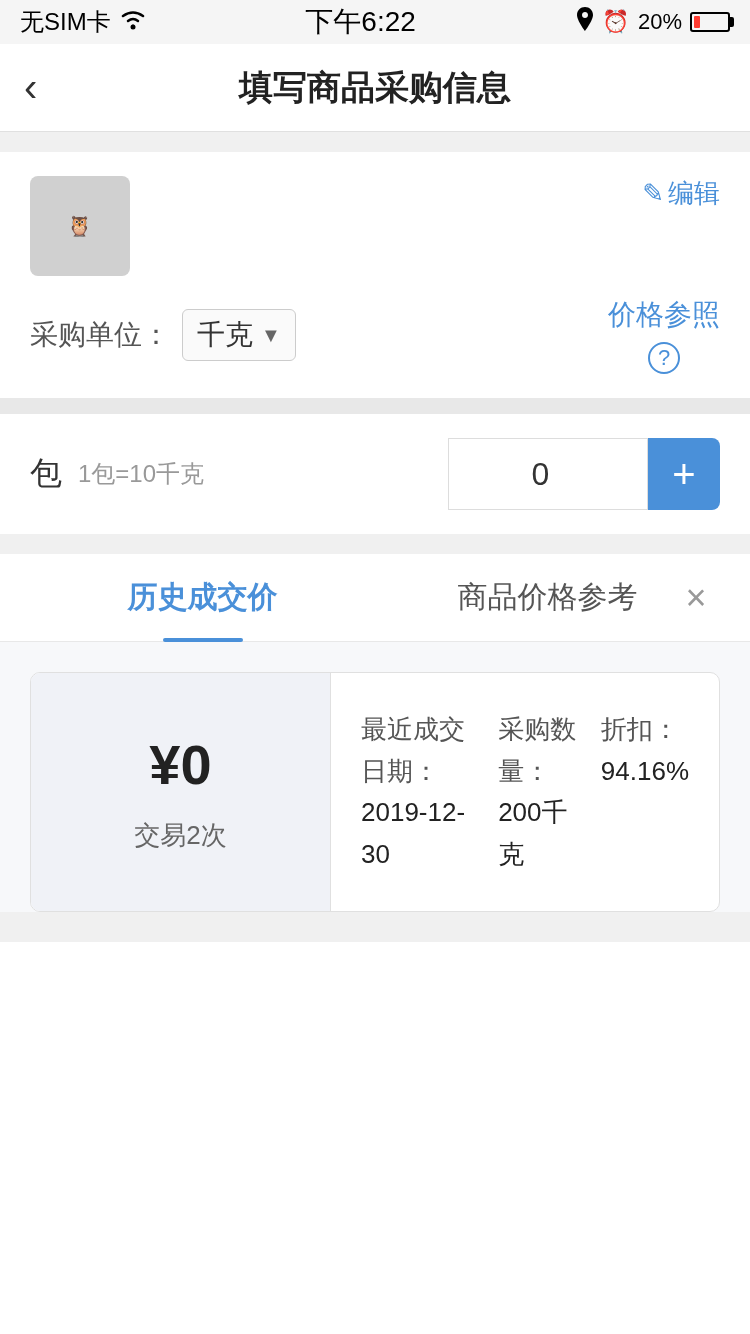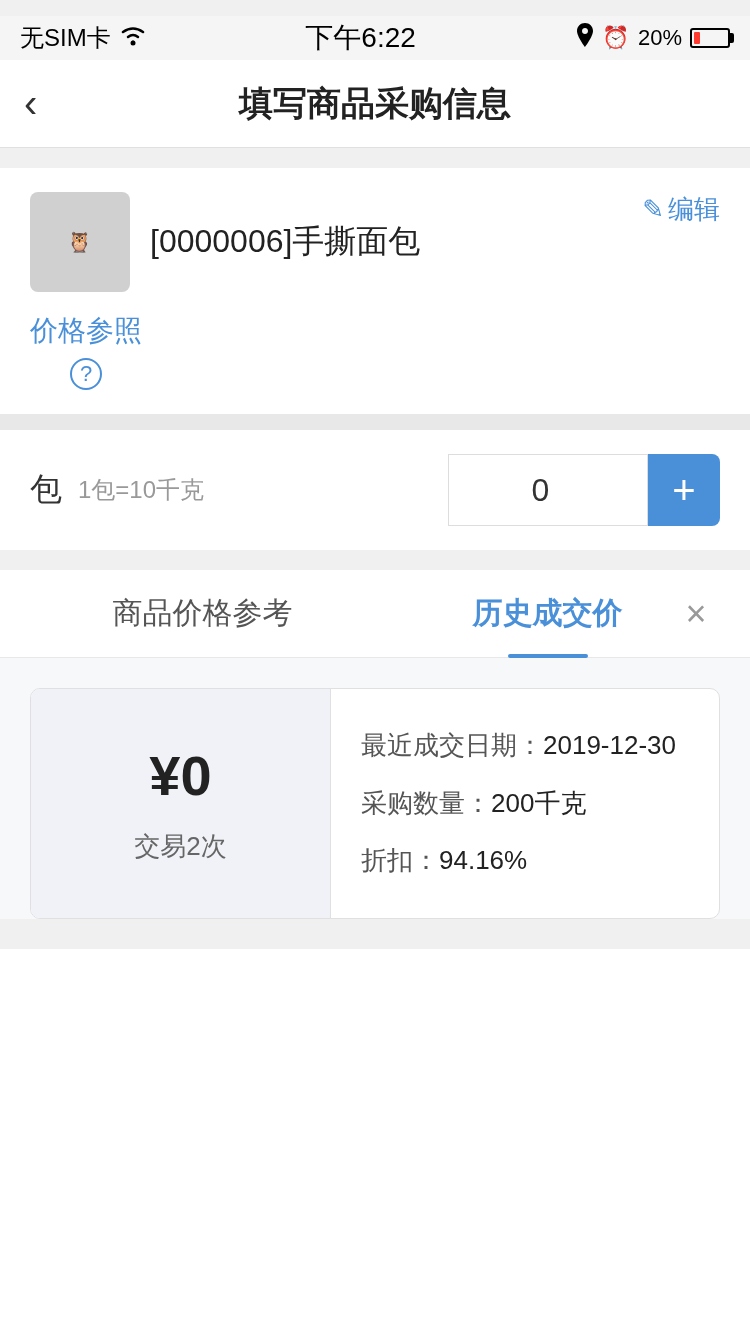--- a/index.html
+++ b/index.html
@@ -16,21 +16,20 @@
     .status-bar {
       width: 750px;
       height: 44px;
       background: #f5f5f5;
       display: flex;
       align-items: center;
       justify-content: space-between;
       padding: 0 20px;
       font-size: 24px;
       color: #000;
-      margin-top: 16px;
     }
     .status-left {
       display: flex;
       align-items: center;
       gap: 8px;
     }
     .status-center {
       font-size: 28px;
       font-weight: 500;
     }
@@ -331,21 +330,21 @@
     }
     .transaction-count {
       font-size: 26px;
       color: #666;
       margin-top: 21px;
     }
     .history-right {
       flex: 1;
       padding: 36px 30px;
       display: flex;
-      flex-direction: column;
+      flex-direction: row;
       gap: 16px;
     }
     .info-row {
       font-size: 26px;
       color: #333;
       line-height: 1.6;
     }
     .info-label {
       color: #555;
     }
@@ -396,28 +395,34 @@
   <div class="nav-back">‹</div>
   <div class="nav-title">填写商品采购信息</div>
 </div>
 
 <div class="product-card">
   <div class="product-header">
     <div class="product-left">
       <div class="product-thumb">
         <span>🦉</span>
       </div>
-      <span class="product-name">[0000006]手撕面包</span>
     </div>
     <div class="edit-btn">
       <span>✎</span>
       <span>编辑</span>
     </div>
   </div>
   <div class="product-unit-row">
+    <div style="display:flex;align-items:center;gap:12px">
+      <span class="unit-label">采购单位：</span>
+      <div class="unit-select">
+        <span>千克</span>
+        <span class="chevron-down">▼</span>
+      </div>
+    </div>
     <div class="price-ref">
       <span>价格参照</span>
       <div class="price-ref-icon">?</div>
     </div>
   </div>
 </div>
 
 <div class="divider"></div>
 
 <div class="quantity-row">
@@ -427,26 +432,26 @@
   </div>
   <div class="qty-input-group">
     <input class="qty-input" type="number" value="0" style="">
     <button class="qty-plus-btn">+</button>
   </div>
 </div>
 
 <div class="panel">
 
   <div class="tabs-row">
-    <div class="tab-item tab-inactive">
-      <span class="tab-label">商品价格参考</span>
-    </div>
     <div class="tab-item tab-active">
       <span class="tab-label">历史成交价</span>
       <div class="tab-underline"></div>
+    </div>
+    <div class="tab-item tab-inactive">
+      <span class="tab-label">商品价格参考</span>
     </div>
     <div class="close-btn">×</div>
   </div>
 
   <div class="history-card">
     <div class="history-left">
       <span class="price-amount">¥0</span>
       <span class="transaction-count">交易2次</span>
     </div>
     <div class="history-right">

